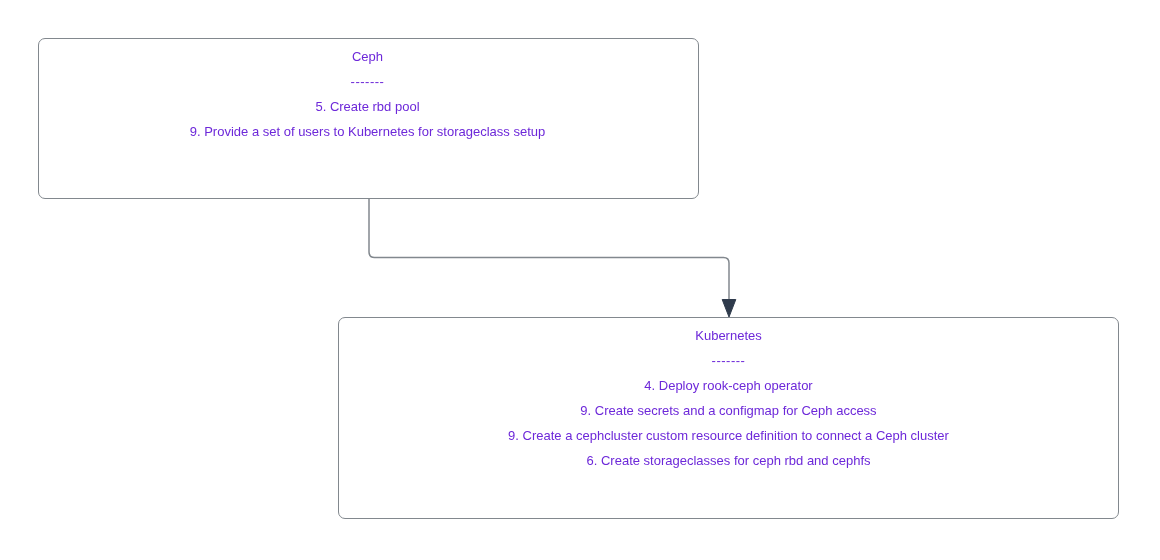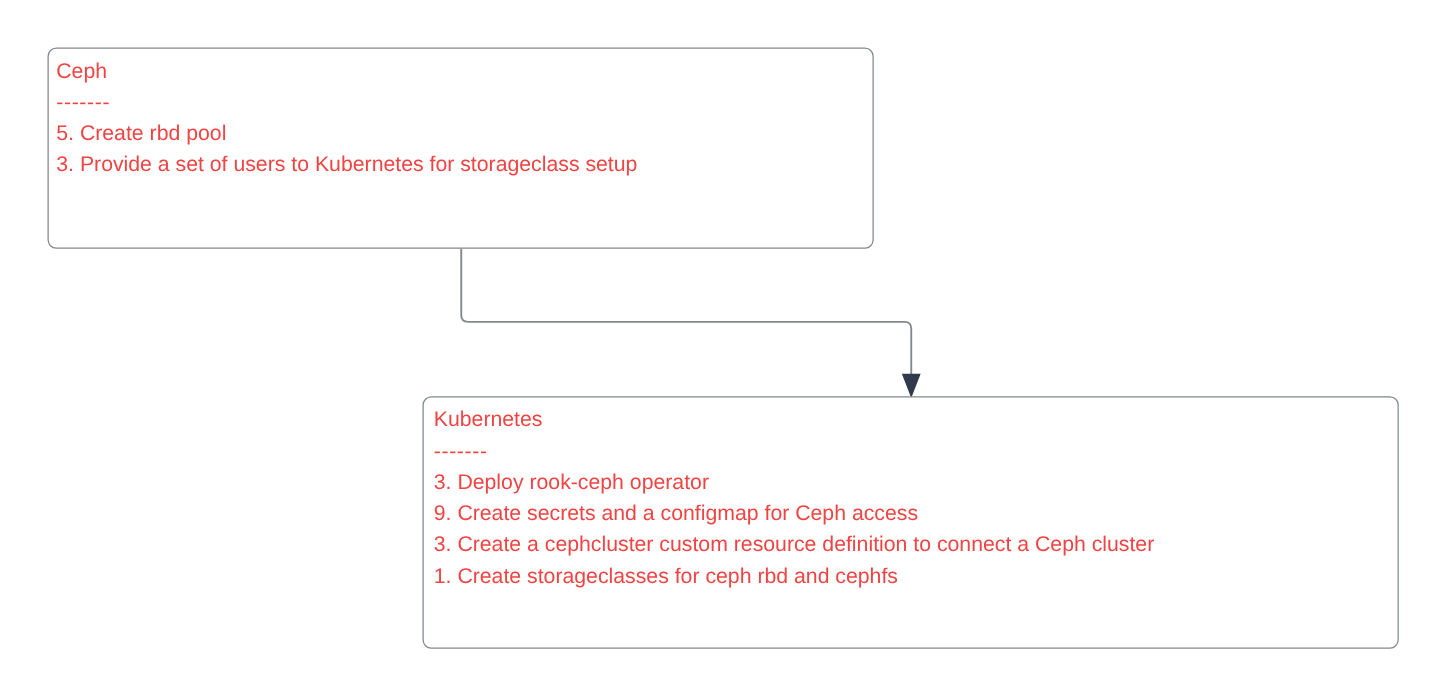--- a/index.html
+++ b/index.html
@@ -26,26 +26,27 @@
     width: 1160px;
     height: 560px;
     pointer-events: none;
   }
   .node {
     position: absolute;
     box-sizing: border-box;
     background: #ffffff;
     border: 1.5px solid #82888e;
     border-radius: 7px;
-    color: #ef4444;
-    font-size: 17px;
+    color: #6d28d9;
+    font-size: 13px;
     line-height: 25px;
     padding: 5px 8px 0 6px;
     white-space: nowrap;
     overflow: hidden;
+    text-align: center;
   }
   .node-ceph {
     left: 38px;
     top: 38px;
     width: 661px;
     height: 161px;
   }
   .node-k8s {
     left: 338px;
     top: 317px;
@@ -68,28 +69,28 @@
   <svg class="connector-svg" viewBox="0 0 1160 560" xmlns="http://www.w3.org/2000/svg" aria-hidden="true">
     <path d="M369 199 L369 252 Q369 257.5 374.5 257.5 L723.5 257.5 Q729 257.5 729 263 L729 301" fill="none" stroke="#82888e" stroke-width="1.5"></path>
     <path d="M729 317 L722.2 299.5 L735.8 299.5 Z" fill="#2f3b4c" stroke="#2f3b4c" stroke-width="1"></path>
   </svg>
 
   <div class="node node-ceph">
     <div class="node-title">Ceph</div>
     <div class="node-sep">-------</div>
     <div class="node-items">
         <div class="node-item">5. Create rbd pool</div>
-        <div class="node-item">3. Provide a set of users to Kubernetes for storageclass setup</div>
+        <div class="node-item">9. Provide a set of users to Kubernetes for storageclass setup</div>
       </div>
   </div>
 
   <div class="node node-k8s">
     <div class="node-title">Kubernetes</div>
     <div class="node-sep">-------</div>
     <div class="node-items">
-        <div class="node-item">3. Deploy rook-ceph operator</div>
+        <div class="node-item">4. Deploy rook-ceph operator</div>
         <div class="node-item">9. Create secrets and a configmap for Ceph access</div>
-        <div class="node-item">3. Create a cephcluster custom resource definition to connect a Ceph cluster</div>
-        <div class="node-item">1. Create storageclasses for ceph rbd and cephfs</div>
+        <div class="node-item">9. Create a cephcluster custom resource definition to connect a Ceph cluster</div>
+        <div class="node-item">6. Create storageclasses for ceph rbd and cephfs</div>
       </div>
   </div>
 
 </div>
 
 </body></html>

